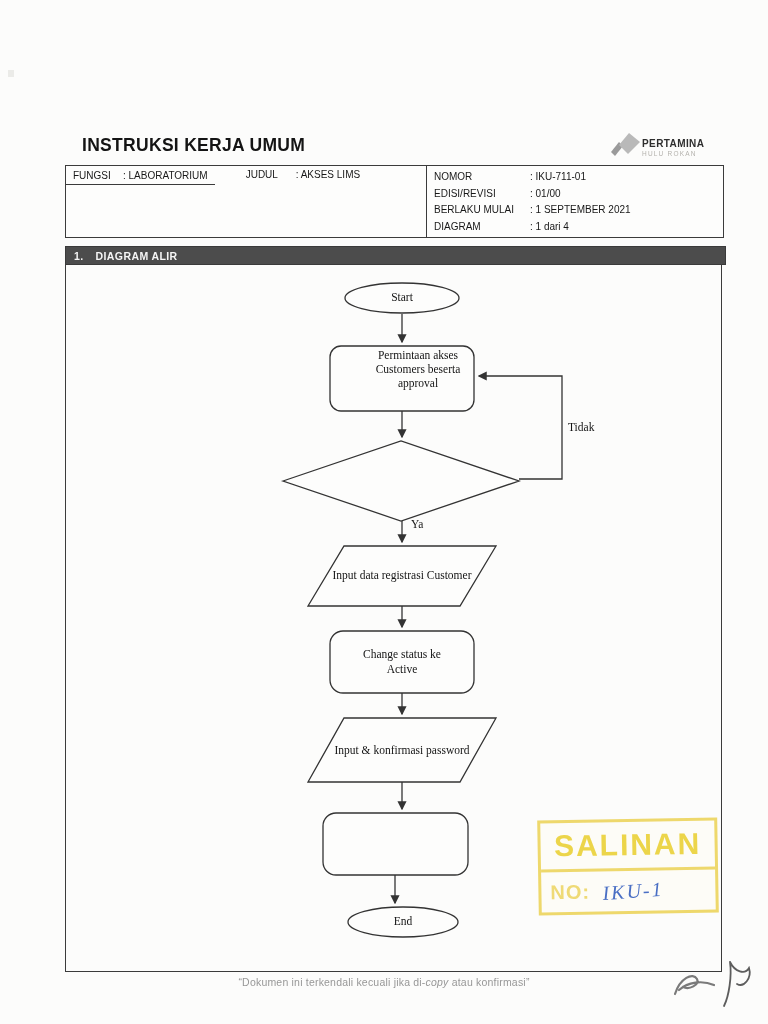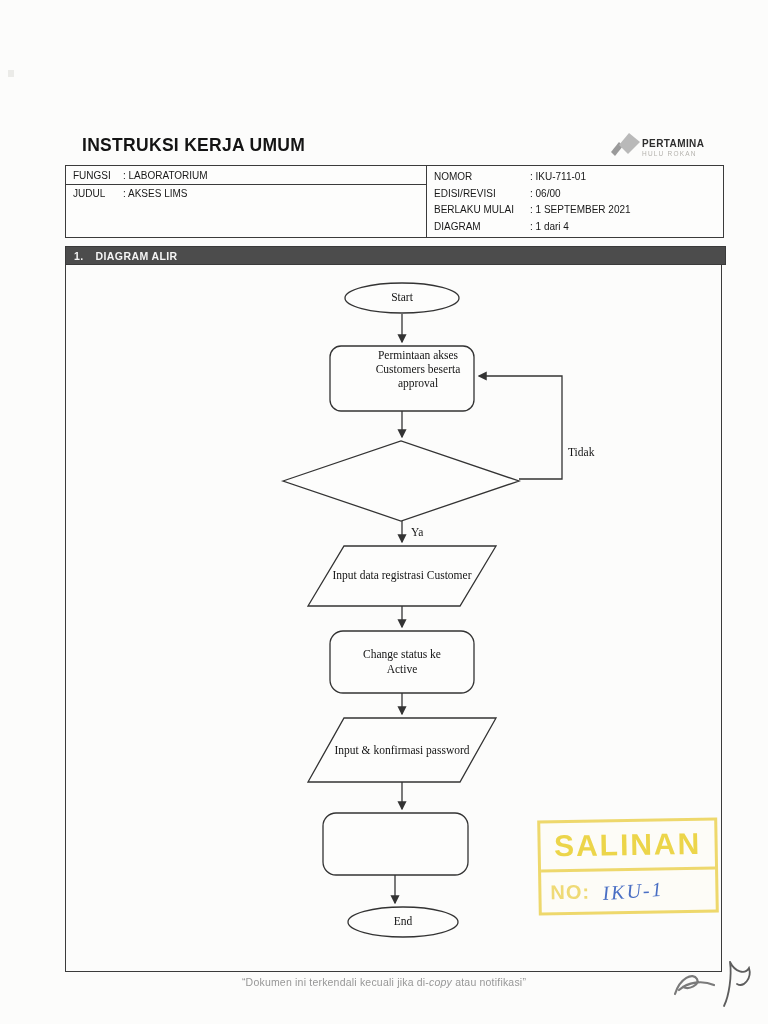--- a/index.html
+++ b/index.html
@@ -16,21 +16,21 @@
   .logo{position:absolute; left:610px; top:131px; display:flex; align-items:flex-start; }
   .logo-text{display:flex; flex-direction:column; margin-top:7px;}
   .logo-brand{font-size:10px; font-weight:bold; color:#2e2e2e; letter-spacing:0.4px;}
   .logo-sub{font-size:6.5px; color:#b4b2ad; letter-spacing:1.2px; margin-top:1px;}
   .speck{position:absolute; left:8px; top:70px; width:6px; height:7px; background:#e6e6e3; opacity:.8;}
   
   .hdr-table{
     position:absolute; left:65px; top:165px; width:657px; height:71px;
     border:1.6px solid #3b3b3b; display:flex; background:#fdfdfc;
   }
-  .hdr-left{width:360px; border-right:1.6px solid #3b3b3b; display:flex; flex-direction:column;}
+  .hdr-left{width:360px; border-right:1.6px solid #3b3b3b; display:flex; gap:24px;}
   .hdr-row1{height:18px; border-bottom:1.4px solid #3b3b3b; display:flex; align-items:center; padding:0 7px;}
   .hdr-row2{flex:1; display:flex; align-items:flex-start; padding:3px 7px;}
   .hdr-right{flex:1; display:flex; flex-direction:column; justify-content:space-around; padding:2px 7px;}
   .hdr-right .fld{display:flex; align-items:center;}
   .fld{font-size:10px; color:#181818;}
   .fld .lbl{display:inline-block; width:50px; flex:none;}
   .hdr-right .lbl{width:96px;}
   
   .section-bar{
     position:absolute; left:65px; top:246px; width:651px; height:17px;
@@ -43,21 +43,21 @@
     border:1.6px solid #3b3b3b; border-top:none; background:transparent;
   }
   .flow-svg{position:absolute; left:65px; top:264px;}
   
   .node-label{
     position:absolute; display:flex; align-items:center; justify-content:center;
     text-align:center; font-family:"Liberation Serif", serif; font-size:11.5px;
     line-height:1.22; color:#141414;
   }
   .branch-label{
-    position:absolute; font-family:"Liberation Serif", serif; font-size:11.5px; color:#141414;margin-top:25px;
+    position:absolute; font-family:"Liberation Serif", serif; font-size:11.5px; color:#141414;
   }
   
   .stamp{
     position:absolute; left:538px; top:819px; width:174px; height:89px;
     border:3px solid rgba(232,204,62,0.75); transform:rotate(-1deg);
     display:flex; flex-direction:column; background:rgba(255,252,235,0.25);
   }
   .stamp-top{
     height:46px; border-bottom:3px solid rgba(232,204,62,0.75);
     display:flex; align-items:center; justify-content:center;
@@ -111,21 +111,21 @@
         <span>: AKSES LIMS</span>
       </div>
     </div>
     <div class="hdr-right">
       <div class="fld">
         <span class="lbl">NOMOR</span>
         <span>: IKU-711-01</span>
       </div>
       <div class="fld">
         <span class="lbl">EDISI/REVISI</span>
-        <span>: 06/00</span>
+        <span>: 01/00</span>
       </div>
       <div class="fld">
         <span class="lbl">BERLAKU MULAI</span>
         <span>: 1 SEPTEMBER 2021</span>
       </div>
       <div class="fld">
         <span class="lbl">DIAGRAM</span>
         <span>: 1 dari 4</span>
       </div>
     </div>
@@ -166,35 +166,35 @@
     </g>
   </svg>
 
   <div class="node-label" style="left:345px;top:283px;width:114px;height:29px;">Start</div>
   <div class="node-label" style="left:346px;top:345px;width:144px;height:48px;padding:0 16px;box-sizing:border-box;">Permintaan akses Customers beserta approval</div>
   <div class="node-label" style="left:324px;top:546px;width:156px;height:59px;">Input data registrasi Customer</div>
   <div class="node-label" style="left:347px;top:631px;width:110px;height:61px;">Change status ke Active</div>
   <div class="node-label" style="left:324px;top:718px;width:156px;height:64px;">Input &amp; konfirmasi password</div>
   <div class="node-label" style="left:348px;top:906px;width:110px;height:30px;">End</div>
 
-  <div class="branch-label" style="left:411px;top:501px;font-family:Liberation Serif, serif;">Ya</div>
+  <div class="branch-label" style="left:411px;top:518px;font-family:Liberation Serif, serif;">Ya</div>
   <div class="branch-label" style="left:568px;top:421px;">Tidak</div>
 
   <div class="stamp">
     <div class="stamp-top">
       <span class="stamp-title">SALINAN</span>
     </div>
     <div class="stamp-bottom">
       <span class="stamp-no">NO:</span>
       <span class="stamp-value">IKU-1</span>
     </div>
   </div>
 
   <div class="footer">
-    <span>“Dokumen ini terkendali kecuali jika di-</span><span class="em">copy</span><span> atau notifikasi”</span>
+    <span>“Dokumen ini terkendali kecuali jika di-</span><span class="em">copy</span><span> atau konfirmasi”</span>
   </div>
 
   <svg class="sig" style="left:670px;top:968px;" width="50" height="34" viewBox="0 0 50 34">
     <path d="M5 26 C10 10, 23 4, 27 11 C30 17, 19 22, 13 19 M9 22 C18 14, 32 12, 44 17" stroke="#7a7a7a" stroke-width="2.2" fill="none" stroke-linecap="round"></path>
   </svg>
   <svg class="sig" style="left:718px;top:958px;" width="44" height="52" viewBox="0 0 44 52">
     <path d="M12 4 C14 18, 11 38, 6 48 M12 4 C17 14, 27 17, 31 10 C34 20, 26 30, 19 26" stroke="#5d5d5d" stroke-width="1.8" fill="none" stroke-linecap="round"></path>
   </svg>
 
 </div>

